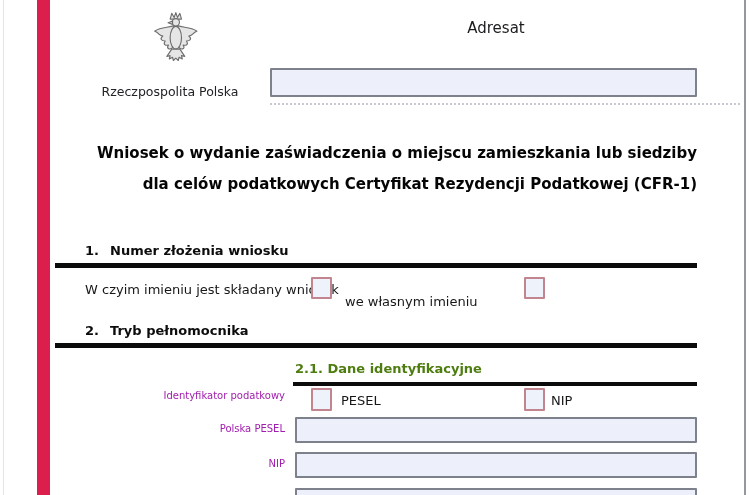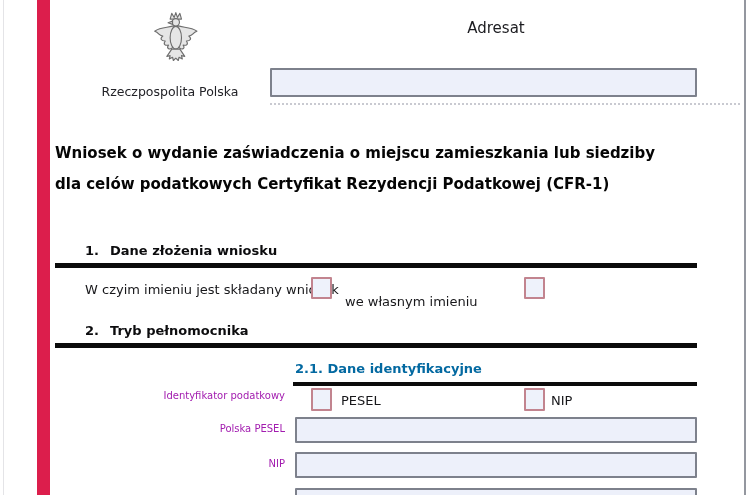--- a/index.html
+++ b/index.html
@@ -52,21 +52,21 @@
   }
   .adresat-input { left: 270px; top: 68px; width: 427px; height: 29px; }
 
   .dotted-sep {
     left: 270px; top: 103px; width: 470px; height: 0;
     border-top: 2px dotted #c9cad1;
   }
 
   .form-title {
     left: 55px; top: 138px; width: 642px;
-    text-align: left;
+    text-align: right;
     font-weight: bold; font-size: 15px; line-height: 31px;
     color: #050505;
   }
 
   .section-header {
     display: flex; align-items: baseline;
     font-weight: bold; font-size: 13px; color: #0c0c0e;
   }
   .section-header .sec-num { width: 25px; }
   .sec1-header { left: 85px; top: 243px; }
@@ -87,21 +87,21 @@
     cursor: pointer;
   }
   .cb-own   { left: 311px; top: 277px; }
   .cb-proxy { left: 524px; top: 277px; }
   .cb-label { font-size: 13px; color: #17171a; }
   .cb-own-label   { left: 345px; top: 282px; margin-top: 12px; }
   .cb-proxy-label { left: 556px; top: 282px; }
 
   .subsec-header {
     left: 295px; top: 361px;
-    font-weight: bold; font-size: 13px; color: #0369a1;
+    font-weight: bold; font-size: 13px; color: #4d7c0f;
   }
 
   .right-label {
     left: 55px; width: 230px;
     text-align: right; font-size: 10px; color: #a21caf;
   }
   .ident-label { top: 390px; }
 
   .cb-pesel { left: 311px; top: 388px; height: 23px; }
   .cb-nip   { left: 524px; top: 388px; height: 23px; }
@@ -144,21 +144,21 @@
   <input class="abs field-input adresat-input" type="text" value="" style="">
   <div class="abs dotted-sep"></div>
 
   <div class="abs form-title">
     <div>Wniosek o wydanie zaświadczenia o miejscu zamieszkania lub siedziby</div>
     <div>dla celów podatkowych Certyfikat Rezydencji Podatkowej (CFR-1)</div>
   </div>
 
   <div class="abs section-header sec1-header">
     <span class="sec-num">1.</span>
-    <span>Dane złożenia wniosku</span>
+    <span>Numer złożenia wniosku</span>
   </div>
   <div class="abs rule rule-1"></div>
 
   <div class="abs q-label">W czyim imieniu jest składany wniosek</div>
 
   <div class="abs checkbox cb-own"></div>
   <div class="abs cb-label cb-own-label">we własnym imieniu</div>
 
   <div class="abs checkbox cb-proxy"></div>
 

